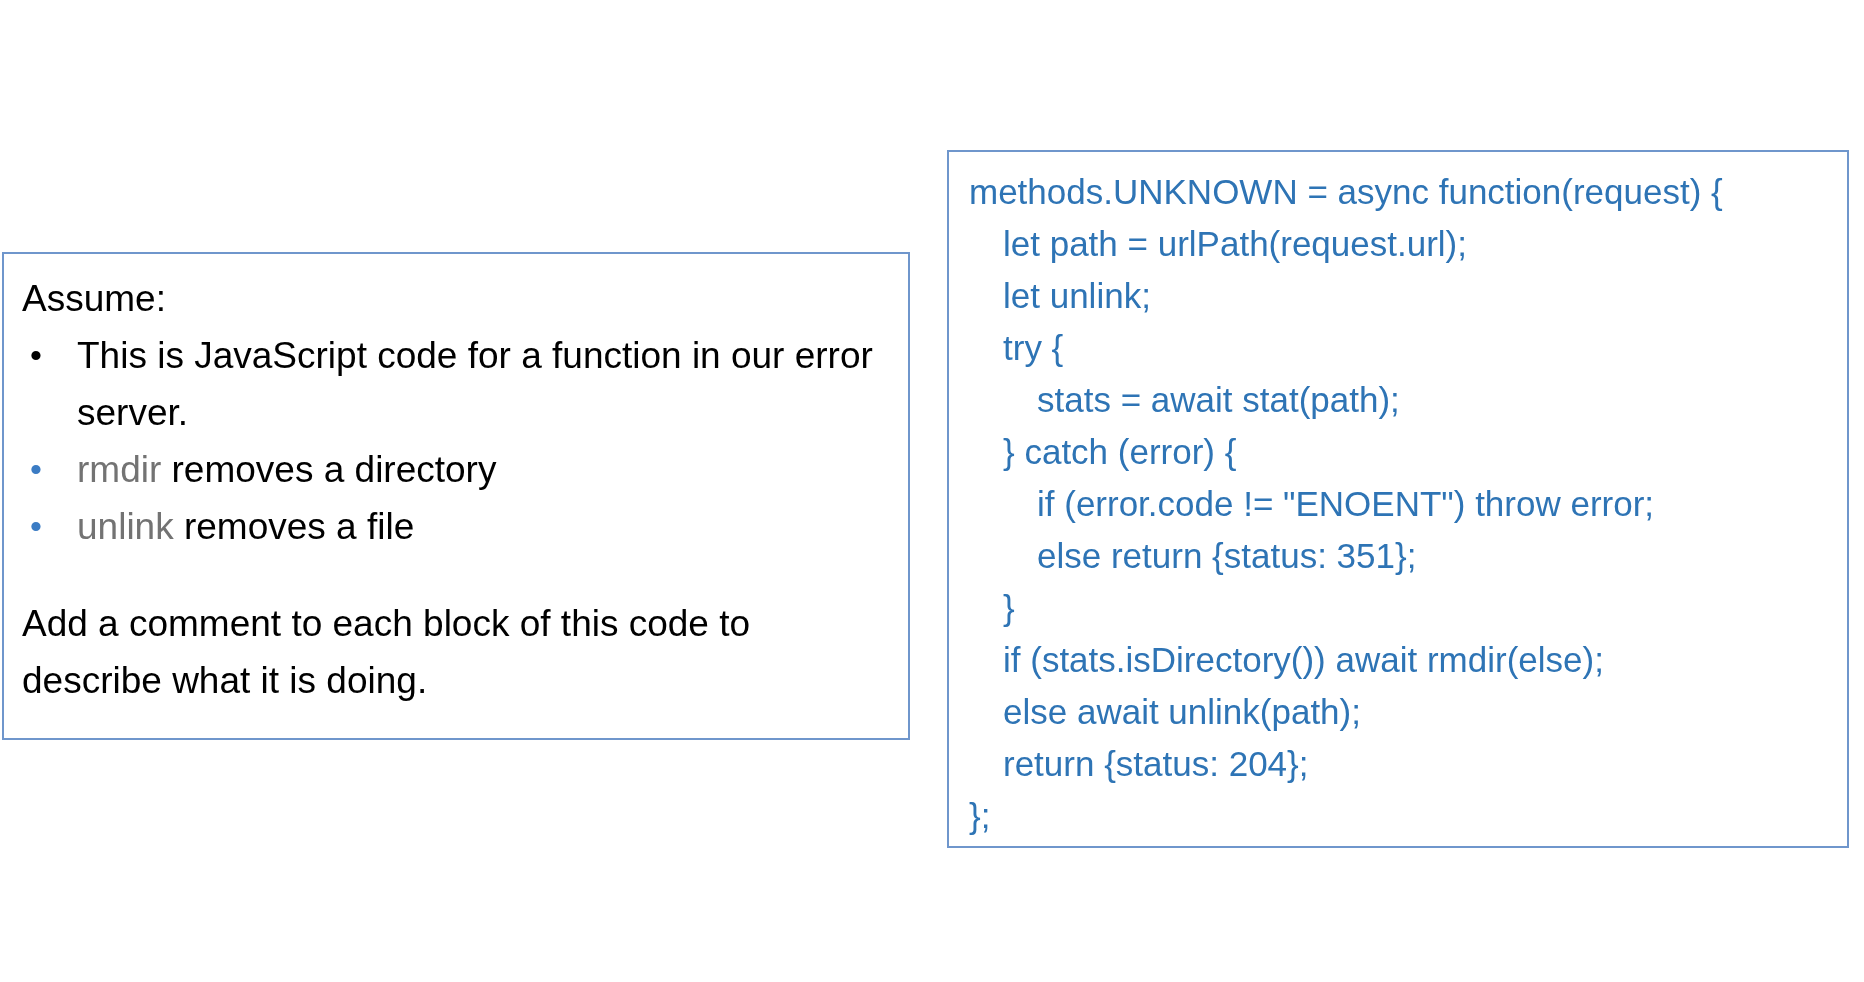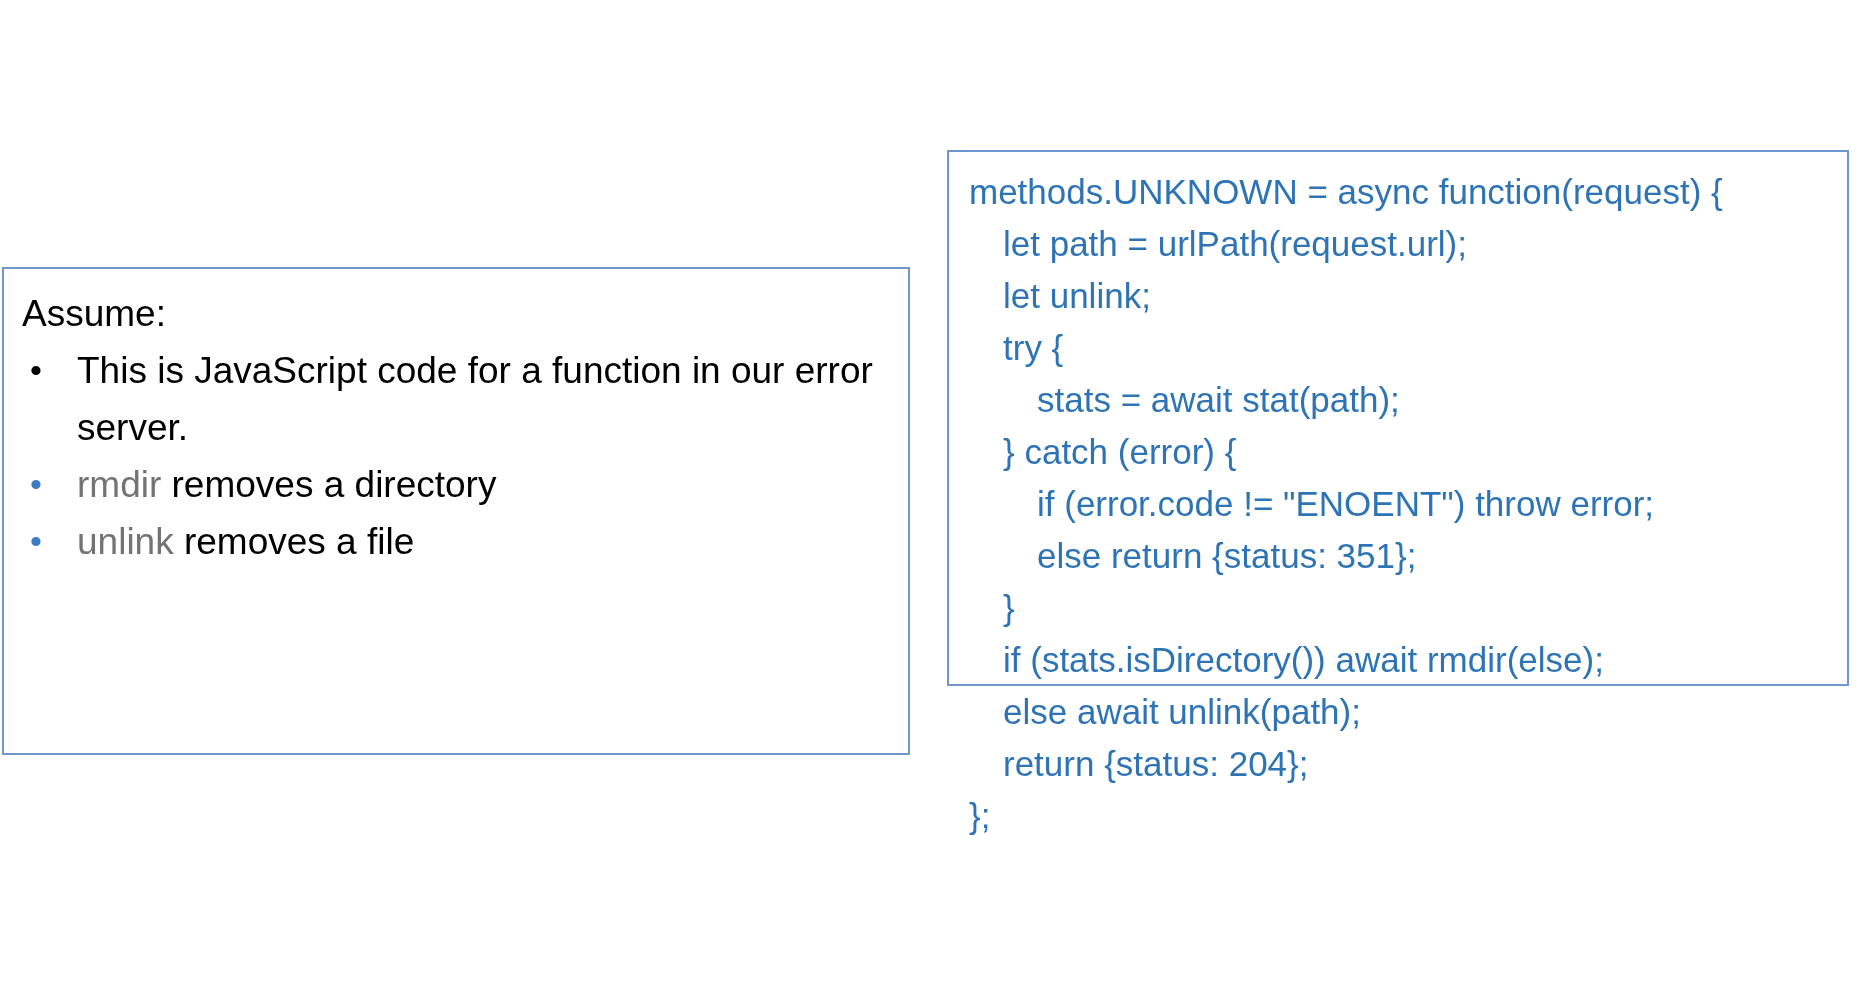--- a/index.html
+++ b/index.html
@@ -20,21 +20,20 @@
   #prompt-box {
     position: absolute;
     left: 2px;
     top: 252px;
     width: 908px;
     height: 488px;
     box-sizing: border-box;
     border: 2px solid #6f96cc;
     background: #ffffff;
     padding: 16px 18px 0 18px;
-    margin-top: 15px;
   }
 
   .assume-heading {
     font-size: 37px;
     line-height: 57px;
     color: #000000;
     white-space: pre;
   }
 
   .bullet-list {
@@ -75,21 +74,21 @@
     white-space: pre-wrap;
     max-width: 880px;
   }
 
   
   #code-box {
     position: absolute;
     left: 947px;
     top: 150px;
     width: 902px;
-    height: 536px;
+    height: 698px;
     box-sizing: border-box;
     border: 2px solid #6f96cc;
     background: #ffffff;
     padding: 14px 10px 0 20px;
   }
   .code-line {
     font-size: 35px;
     line-height: 52px;
     color: #2e74b5;
     white-space: pre;
@@ -120,20 +119,21 @@
 
     <li class="bullet-item">
       <span class="bullet-mark blue">•</span>
       <span class="bullet-text"><span class="kw">unlink</span><span> removes a file</span></span>
     </li>
 
   </ul>
 
   <div class="gap-line"></div>
 
+  <div class="instruction">Add a comment to each block of this code to describe what it is doing.</div>
 
 </div>
 
 <div id="code-box">
   <div class="code-line ind-0">methods.UNKNOWN = async function(request) {</div>
   <div class="code-line ind-1">let path = urlPath(request.url);</div>
   <div class="code-line ind-1">let unlink;</div>
   <div class="code-line ind-1">try {</div>
   <div class="code-line ind-2">stats = await stat(path);</div>
   <div class="code-line ind-1">} catch (error) {</div>

